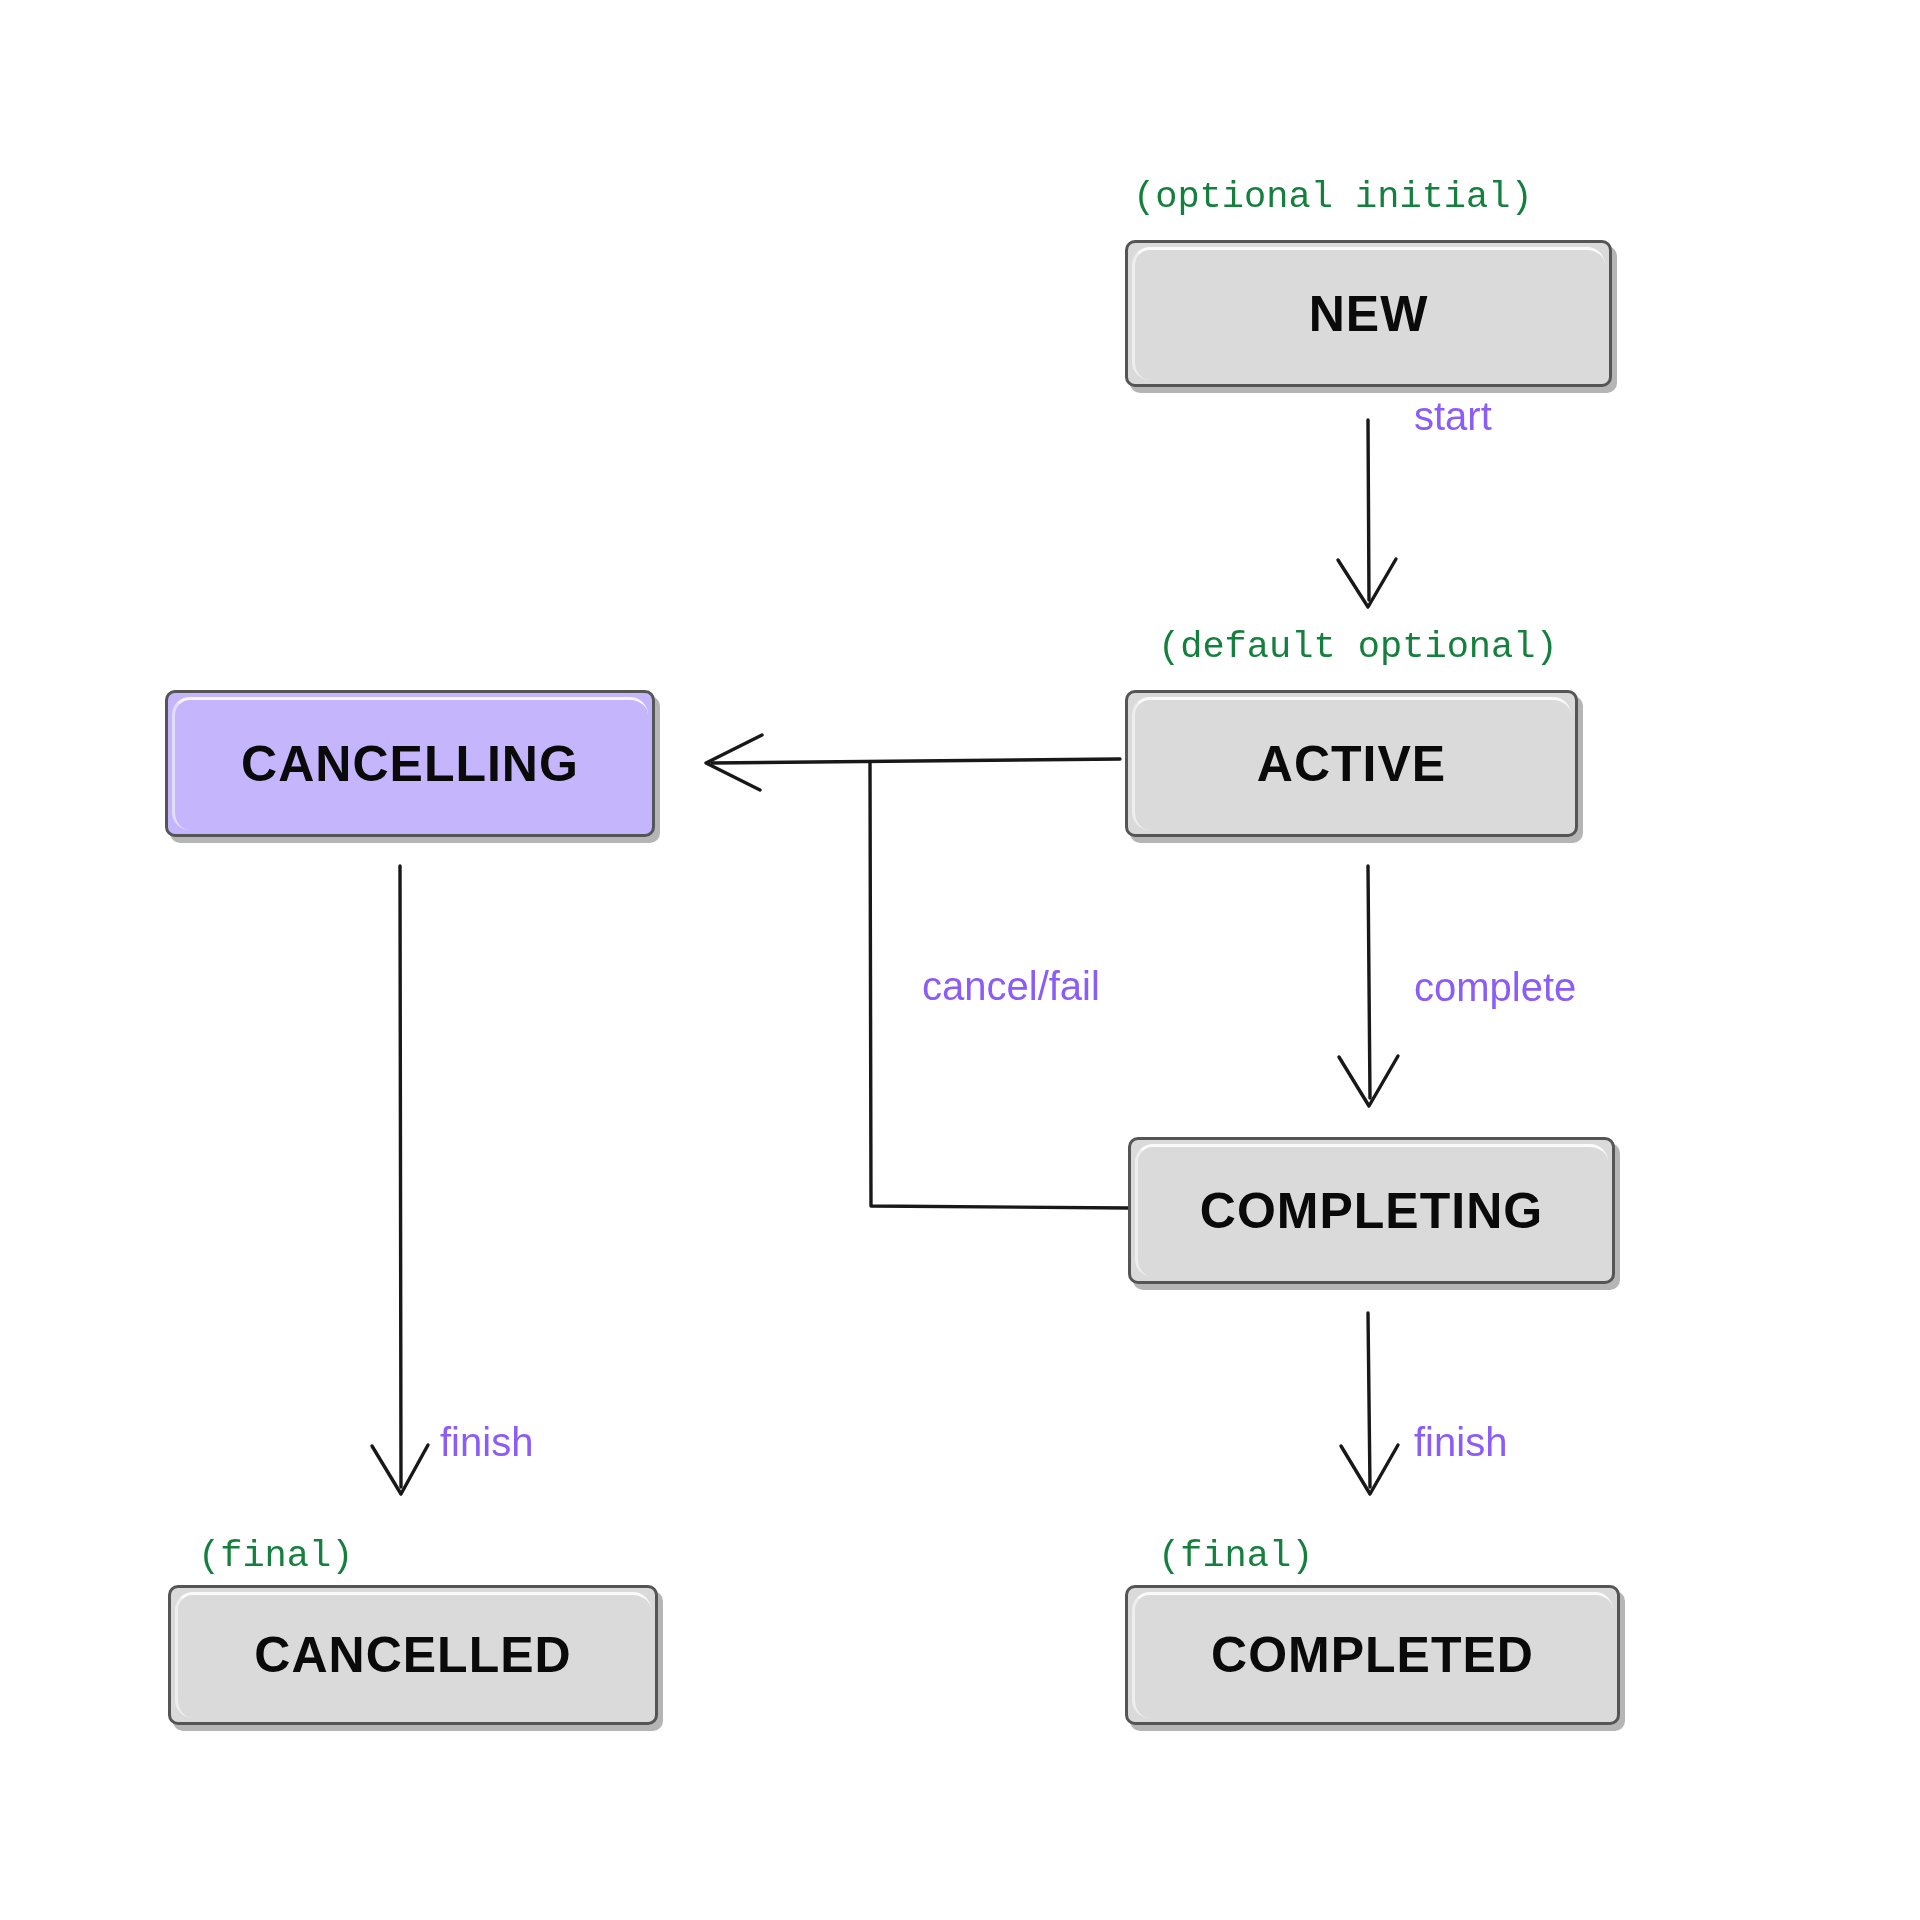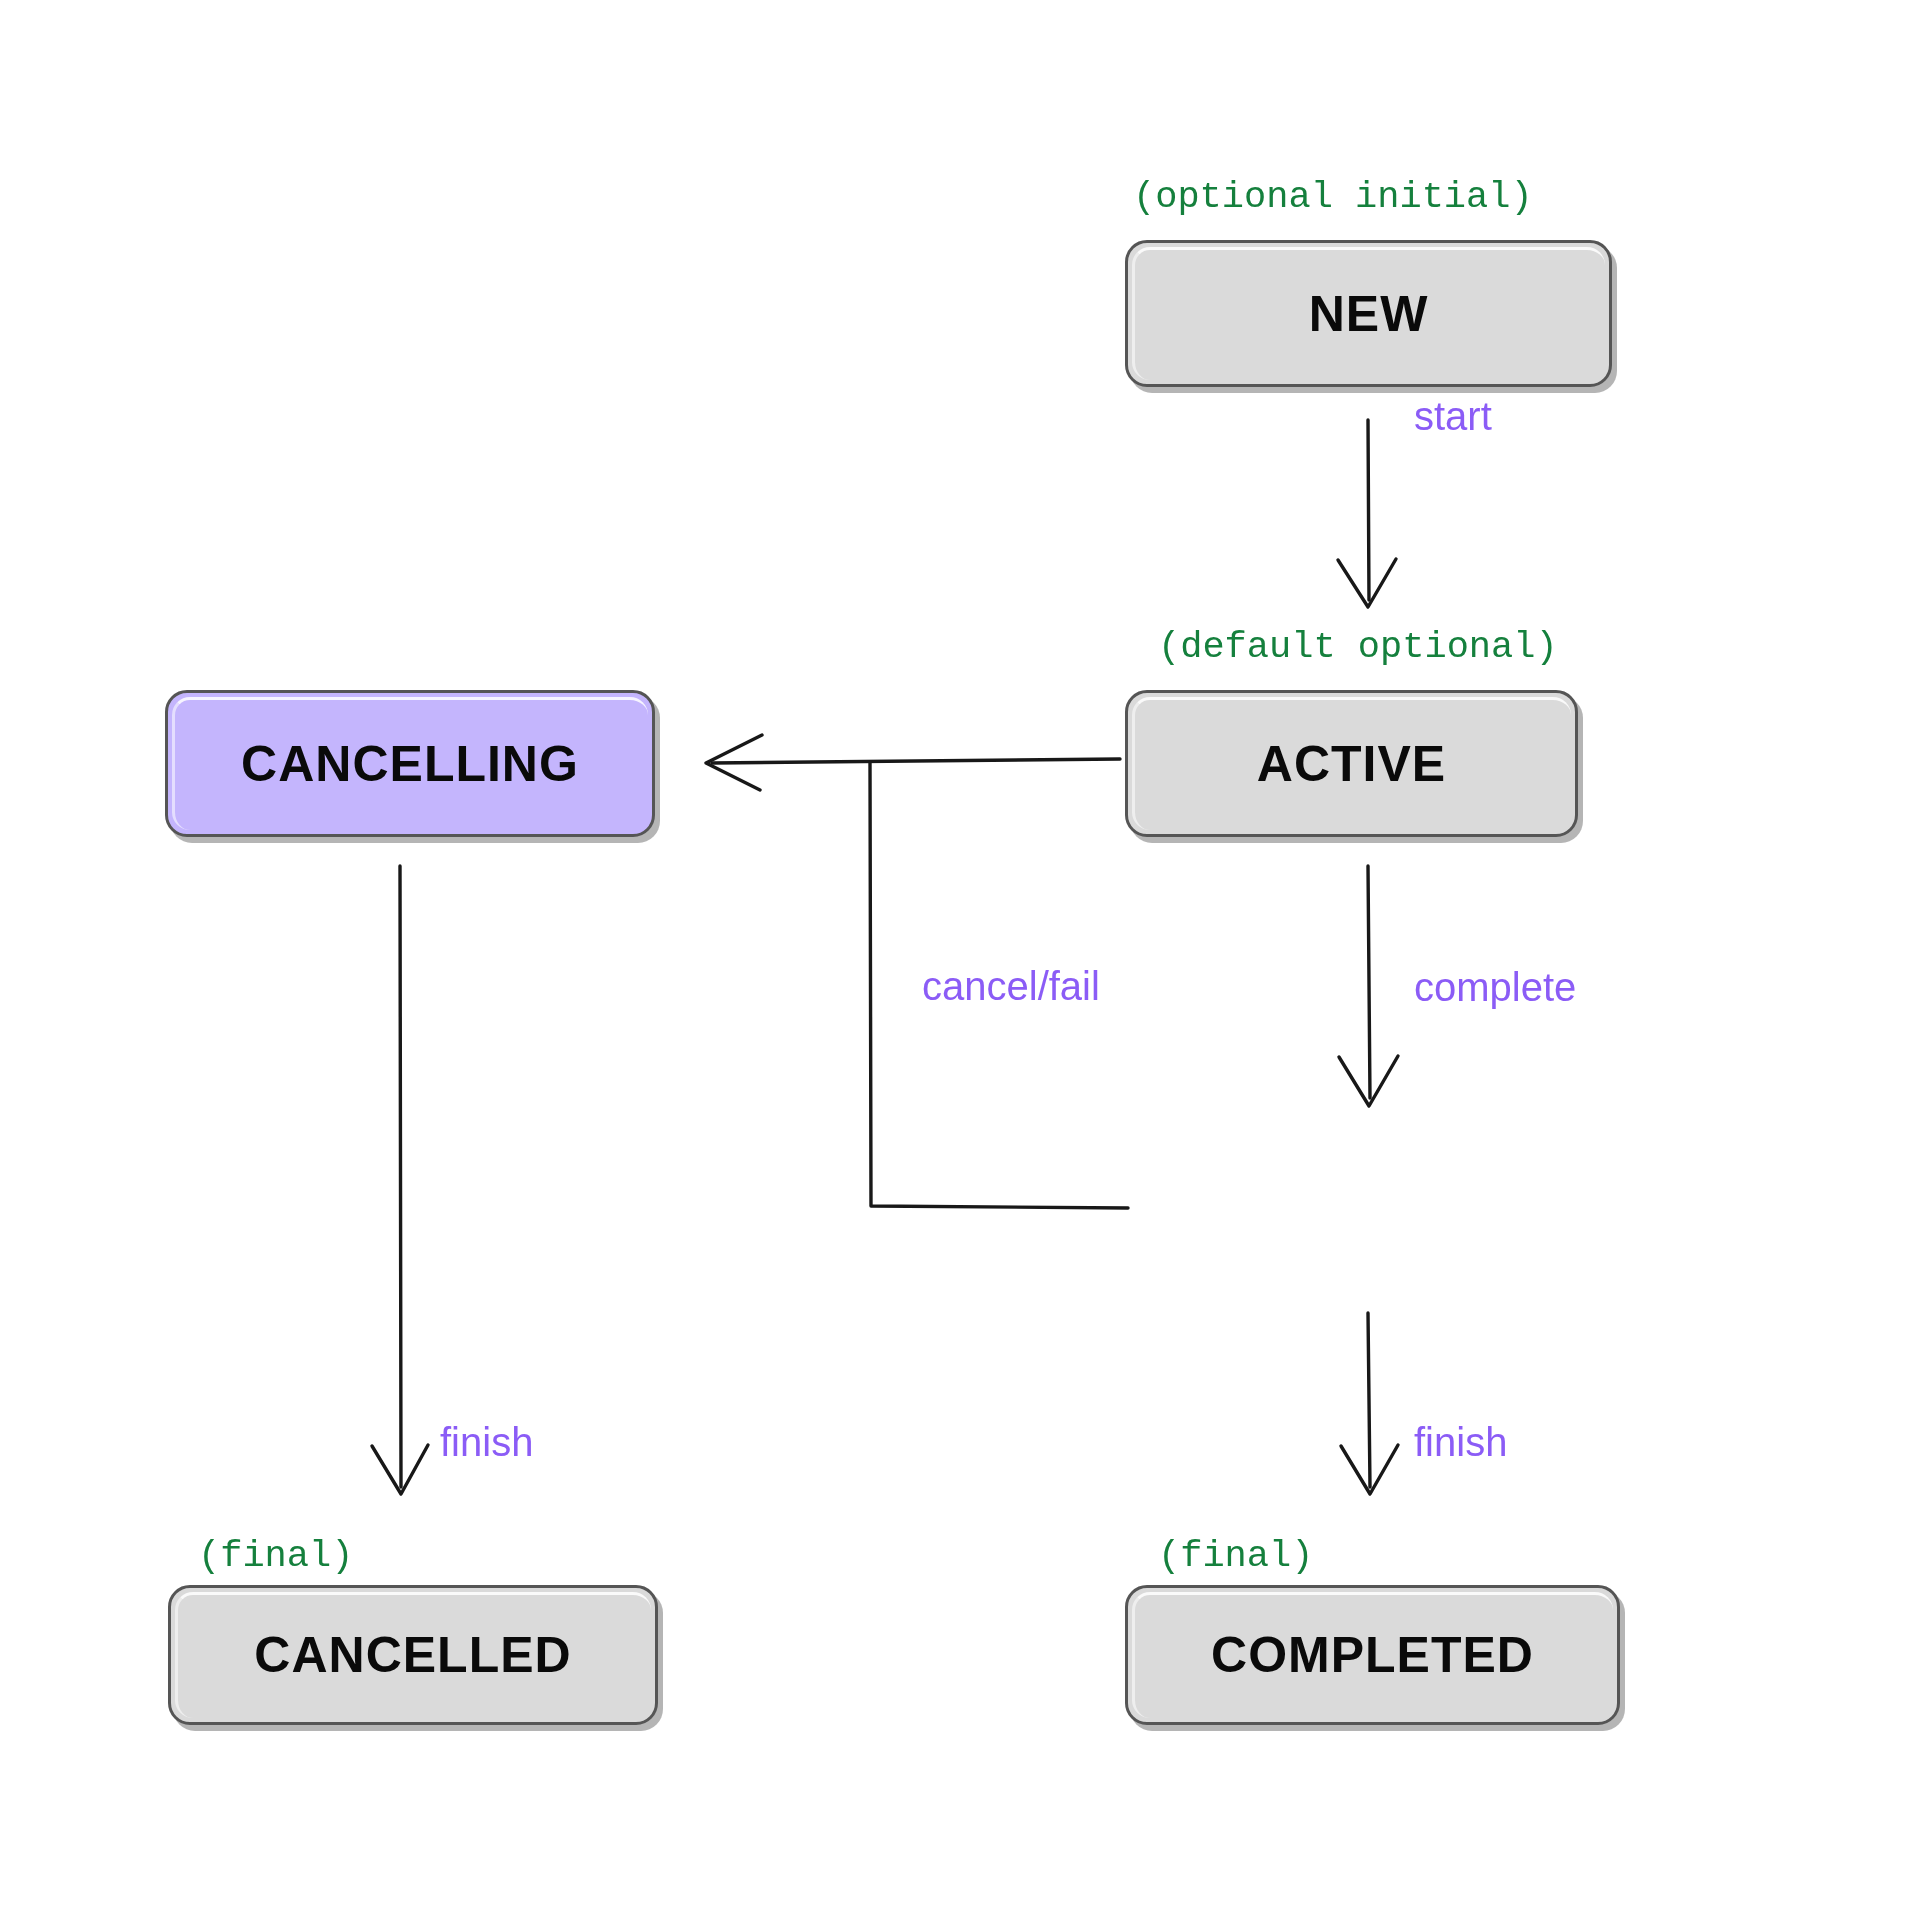--- a/index.html
+++ b/index.html
@@ -13,21 +13,21 @@
     height: 1920px;
     background: #ffffff;
     overflow: hidden;
     font-family: "Liberation Sans", sans-serif;
   }
   .state-node {
     position: absolute;
     box-sizing: border-box;
     background: #dadada;
     border: 3px solid #555555;
-    border-radius: 22px;
+    border-radius: 10px;
     box-shadow: 5px 6px 0 0 rgba(120,120,120,0.55);
     display: flex;
     align-items: center;
     justify-content: center;
   }
   .state-node .state-label {
     font-family: "Liberation Sans", sans-serif;
     font-weight: bold;
     font-size: 50px;
     letter-spacing: 1px;
@@ -119,20 +119,24 @@
   <div class="state-node" id="node-active" style="left: 1125px; top: 690px; width: 453px; height: 147px; background: rgb(218, 218, 218); border-color: rgb(85, 85, 85);">
     <span class="node-inner-highlight"></span>
     <span class="state-label">ACTIVE</span>
   </div>
 
   <div class="state-node" id="node-cancelling" style="left: 165px; top: 690px; width: 490px; height: 147px; background: #c4b5fd; border-color: rgb(85, 85, 85);">
     <span class="node-inner-highlight"></span>
     <span class="state-label">CANCELLING</span>
   </div>
 
+  <div class="state-node" id="node-completing" style="left: 1128px; top: 1137px; width: 487px; height: 147px; background: rgb(218, 218, 218); border-color: rgb(85, 85, 85);">
+    <span class="node-inner-highlight"></span>
+    <span class="state-label">COMPLETING</span>
+  </div>
 
   <div class="state-node" id="node-cancelled" style="left: 168px; top: 1585px; width: 490px; height: 140px; background: rgb(218, 218, 218); border-color: rgb(85, 85, 85);">
     <span class="node-inner-highlight"></span>
     <span class="state-label">CANCELLED</span>
   </div>
 
   <div class="state-node" id="node-completed" style="left: 1125px; top: 1585px; width: 495px; height: 140px; background: rgb(218, 218, 218); border-color: rgb(85, 85, 85);">
     <span class="node-inner-highlight"></span>
     <span class="state-label">COMPLETED</span>
   </div>

